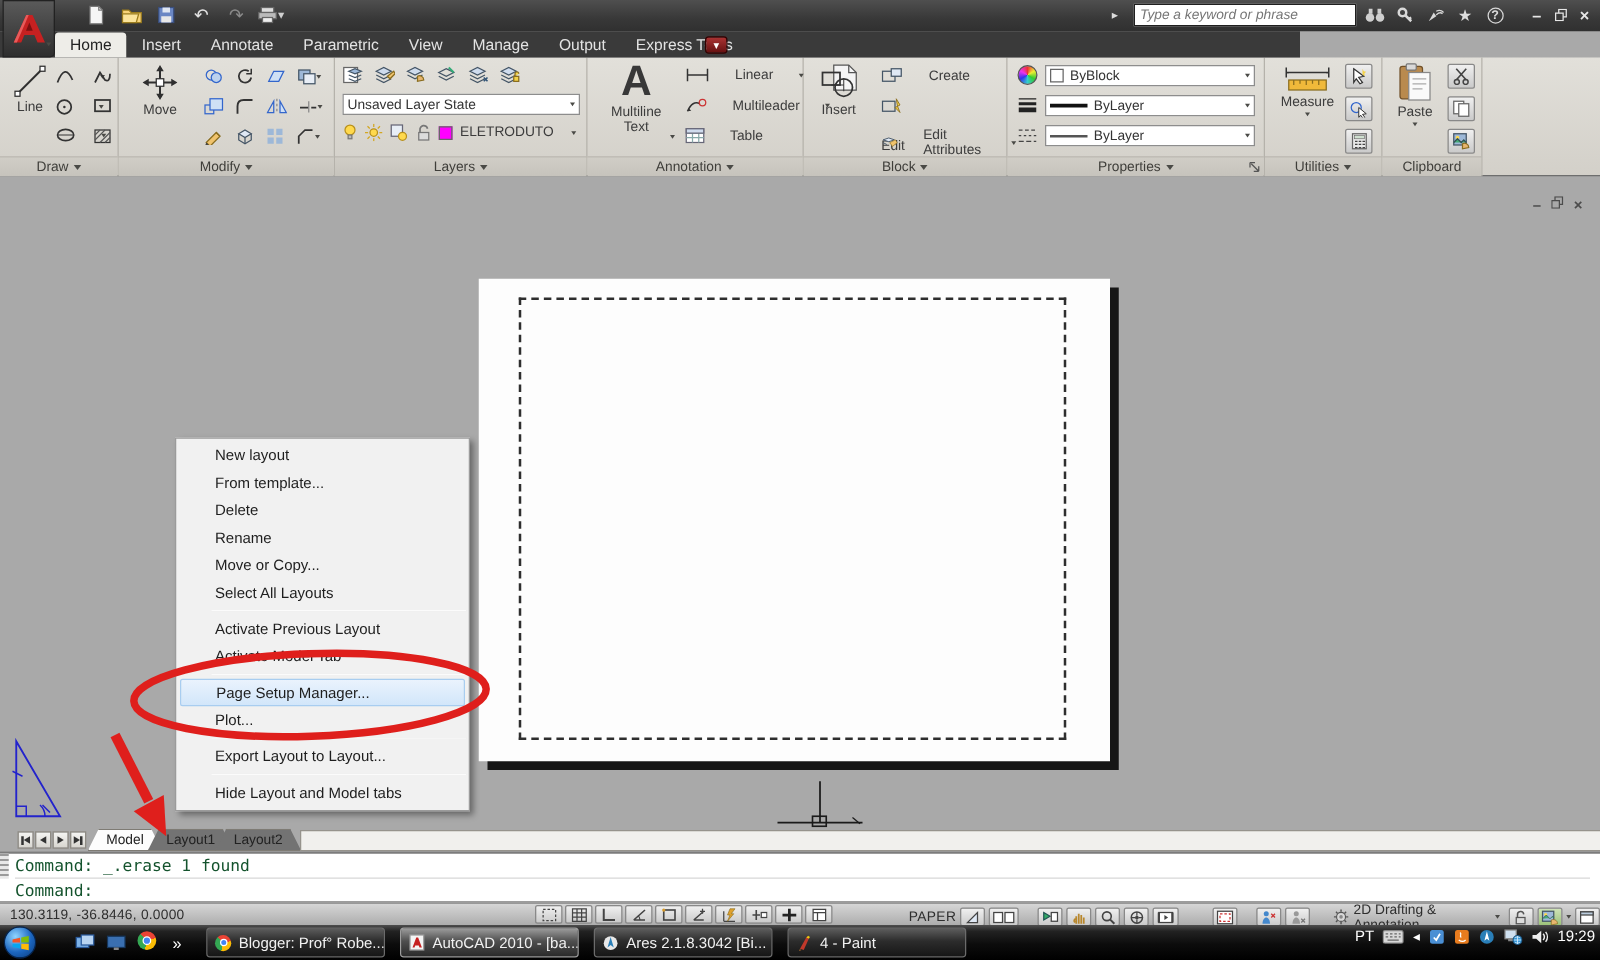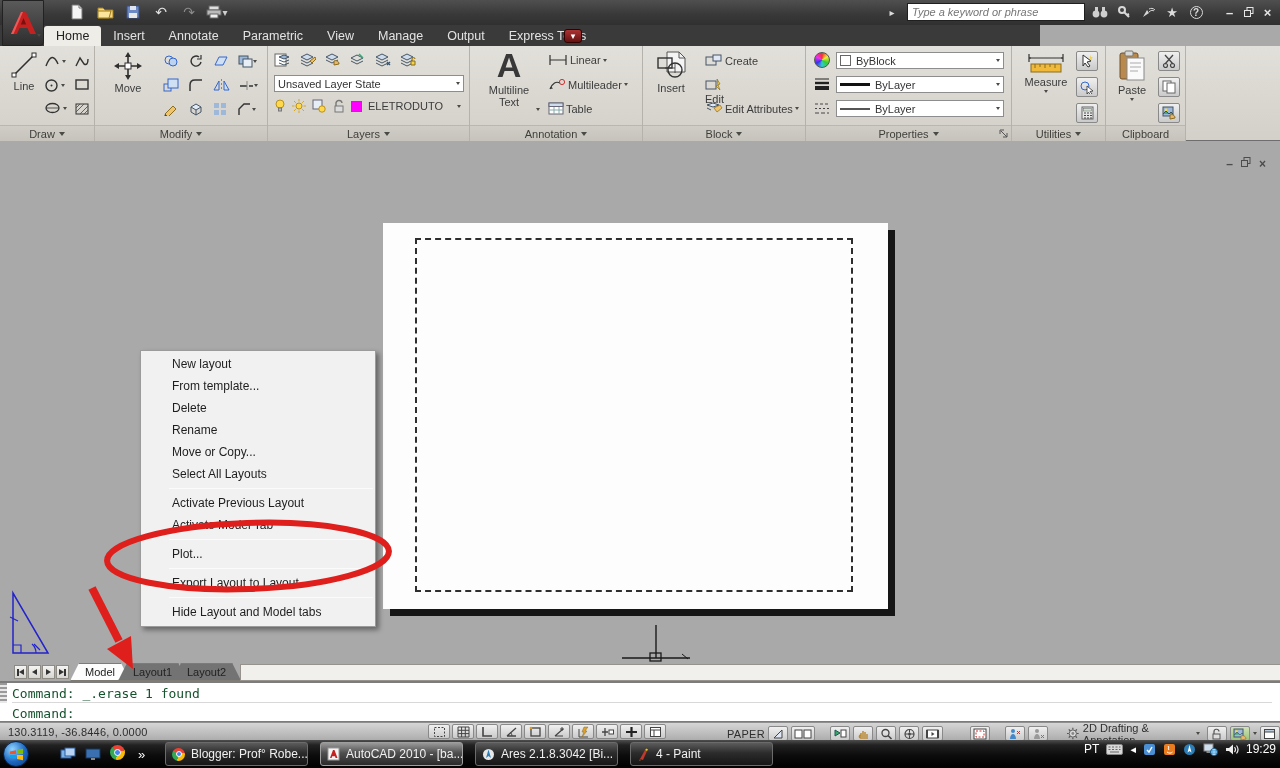--- a/index.html
+++ b/index.html
@@ -40,21 +40,21 @@
     background:linear-gradient(#e2e0da,#d3d0c9); border-bottom:1px solid #6e6e6e; z-index:39; }
   .rpanel { position:absolute; top:0; height:95px; border-right:1px solid #b5b2ab; }
   .rfoot { position:absolute; left:0; bottom:0; width:100%; height:16px;
     background:linear-gradient(#d0cdc6,#c6c3bc); border-top:1px solid #bab7b0;
     display:flex; align-items:center; justify-content:center; gap:4px;
     font-size:11px; color:#3f3e3a; }
   .caret { width:0; height:0; border-left:3px solid transparent; border-right:3px solid transparent; border-top:4px solid #4a4a46; display:inline-block; }
   .caret.sm { border-left-width:2.5px; border-right-width:2.5px; border-top-width:3.5px; }
   .bigbtn { position:absolute; display:flex; flex-direction:column; align-items:center; gap:2px;
     font-size:11px; color:#3c3c3c; text-align:center; line-height:12px; }
-  .smallrow { position:absolute; display:flex; align-items:center; gap:2px; font-size:11px; color:#3c3c3c; }
+  .smallrow { position:absolute; display:flex; align-items:center; gap:20px; font-size:11px; color:#3c3c3c; }
   .ico { display:inline-flex; align-items:center; justify-content:center; }
   .dd { height:17px; background:#fff; border:1px solid #8d8d8d; display:flex; align-items:center;
     font-size:11px; color:#333; padding:0 3px; }
   .dd .spacer { flex:1; }
   .swatch { width:11px; height:11px; border:1px solid #666; display:inline-block; }
   .lineA { width:30px; height:3px; background:#111; display:inline-block; }
   .lineB { width:30px; height:2px; background:#555; display:inline-block; }
 
   
   #canvas { position:absolute; left:0; top:141px; width:1280px; height:523px; background:#a9a9a9; z-index:1; }
@@ -705,20 +705,21 @@
       <div class="mi">New layout</div>
       <div class="mi">From template...</div>
       <div class="mi">Delete</div>
       <div class="mi">Rename</div>
       <div class="mi">Move or Copy...</div>
       <div class="mi">Select All Layouts</div>
       <div class="msep"></div>
       <div class="mi">Activate Previous Layout</div>
       <div class="mi">Activate Model Tab</div>
       <div class="msep"></div>
+      <div class="mi hl">Page Setup Manager...</div>
       <div class="mi">Plot...</div>
       <div class="msep"></div>
       <div class="mi">Export Layout to Layout...</div>
       <div class="msep"></div>
       <div class="mi">Hide Layout and Model tabs</div>
     </div>
   </div>
 
   <div id="tabbar">
     <div class="tabnav">

